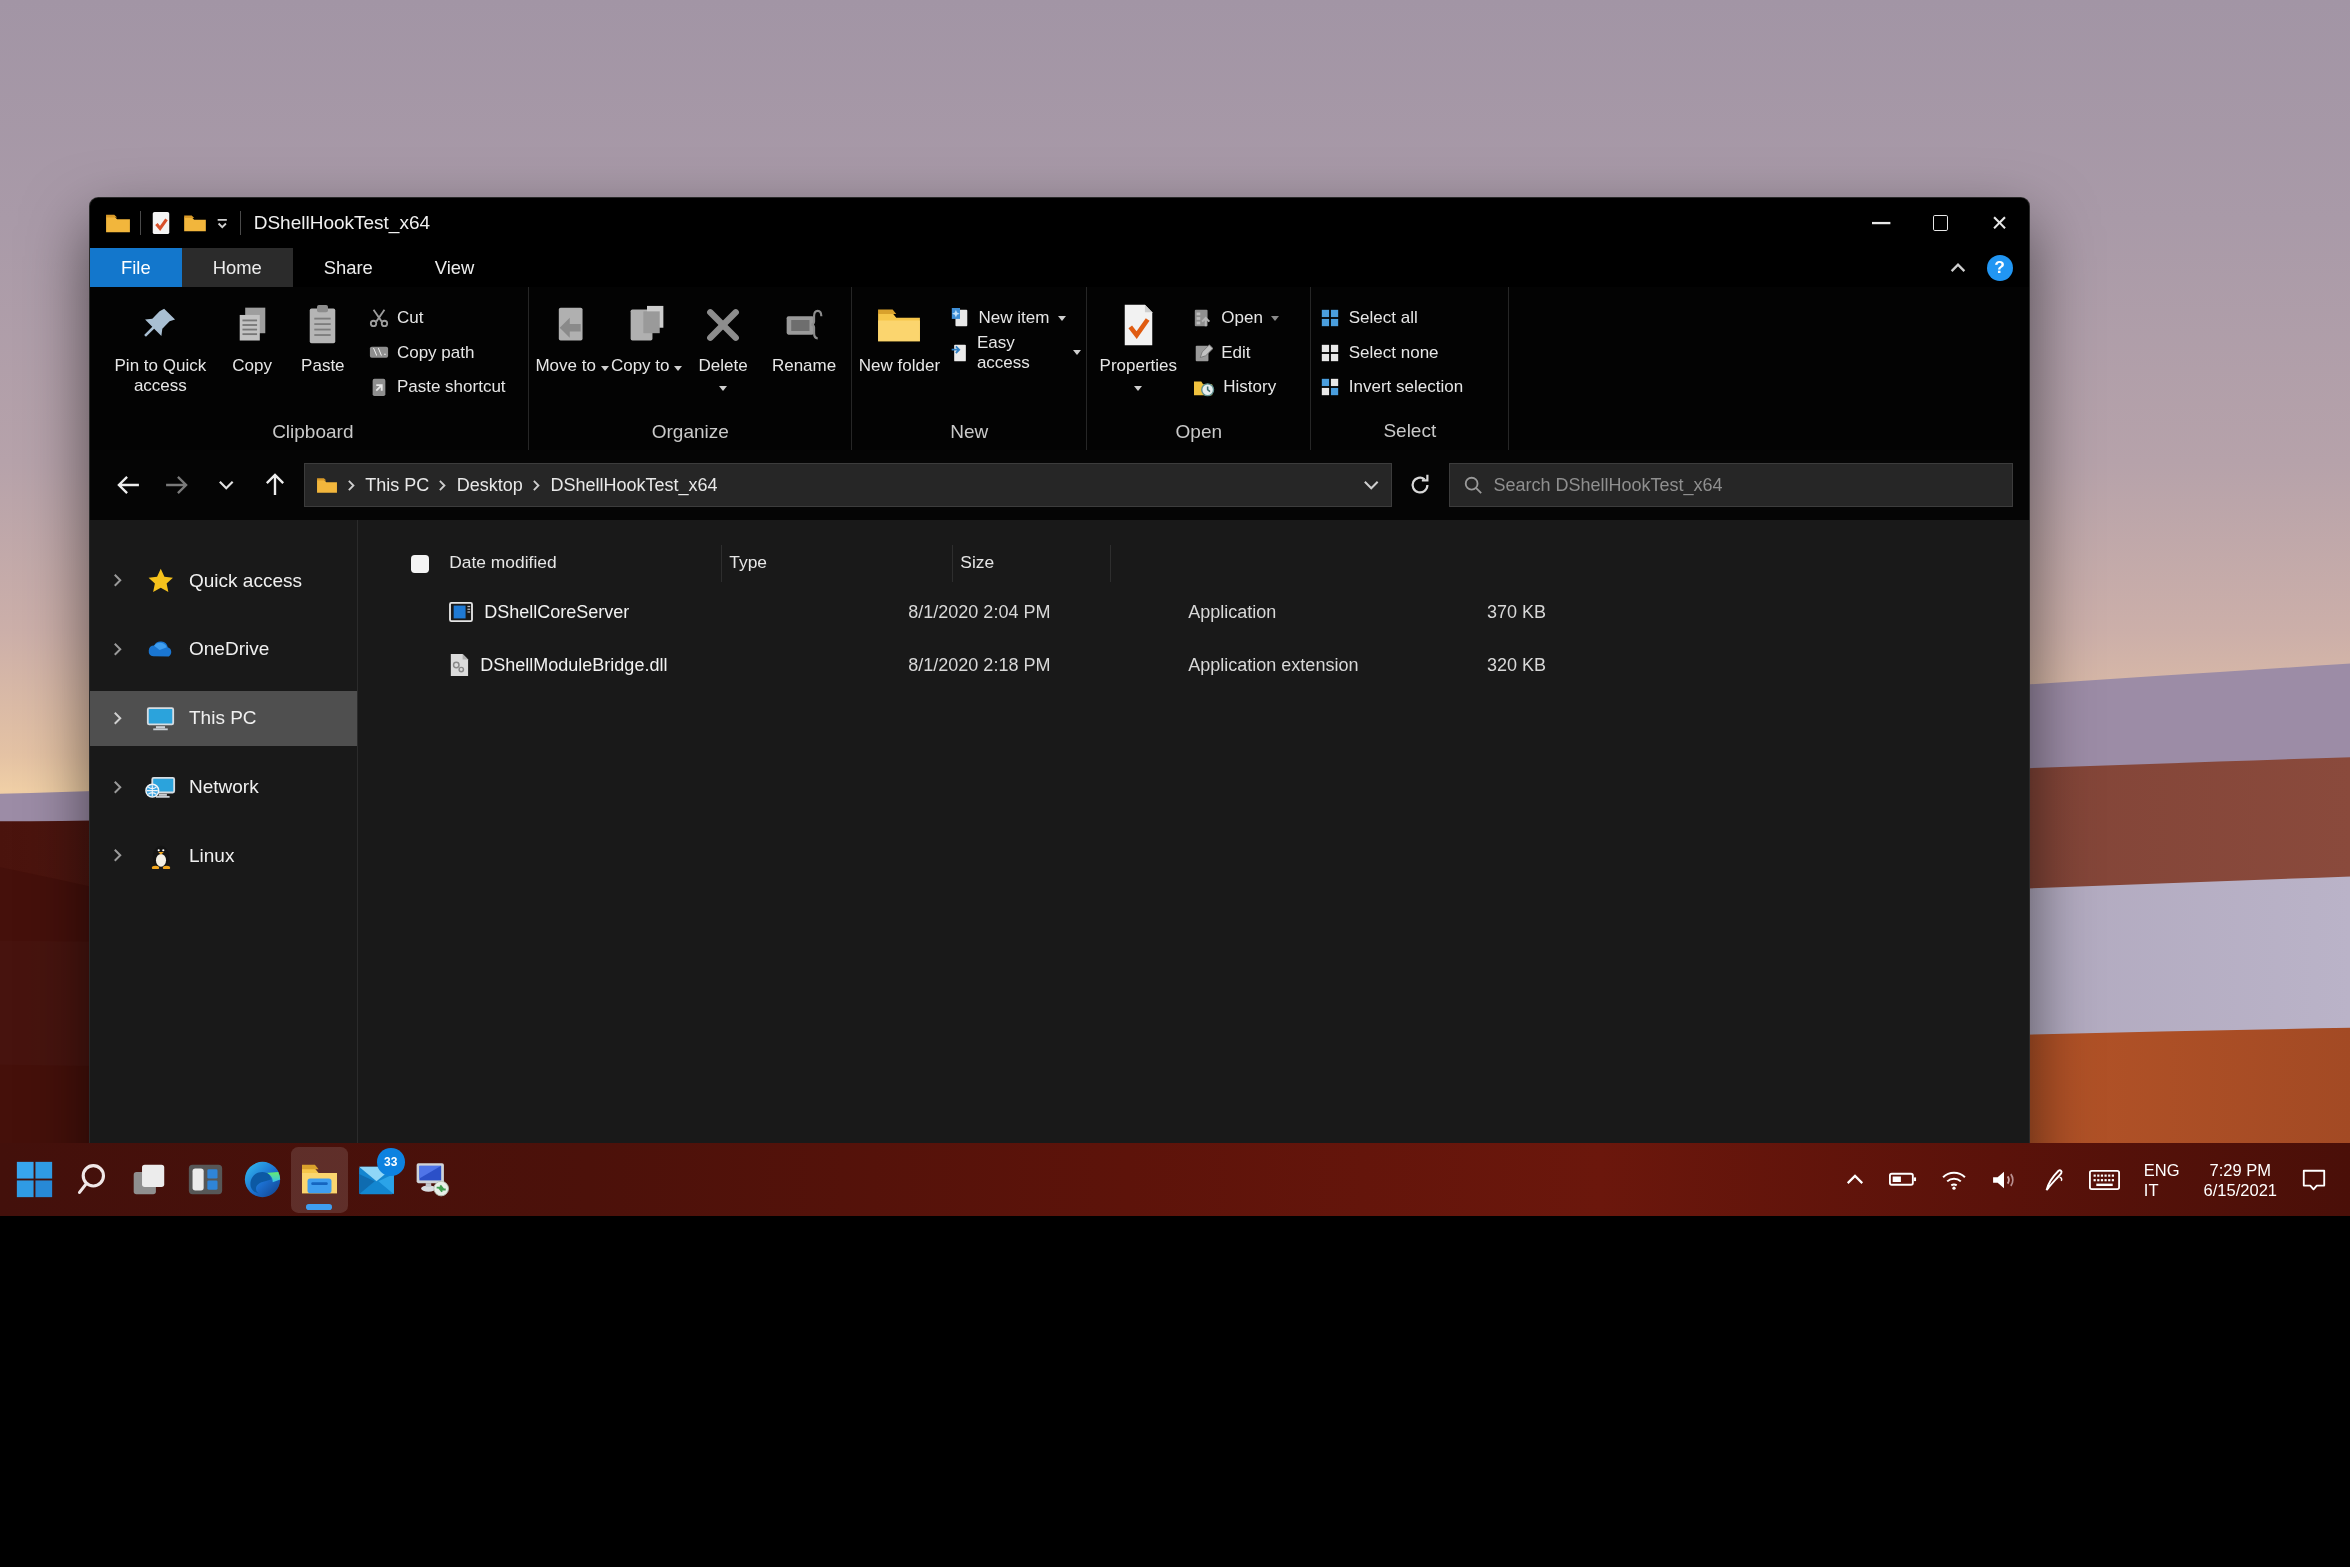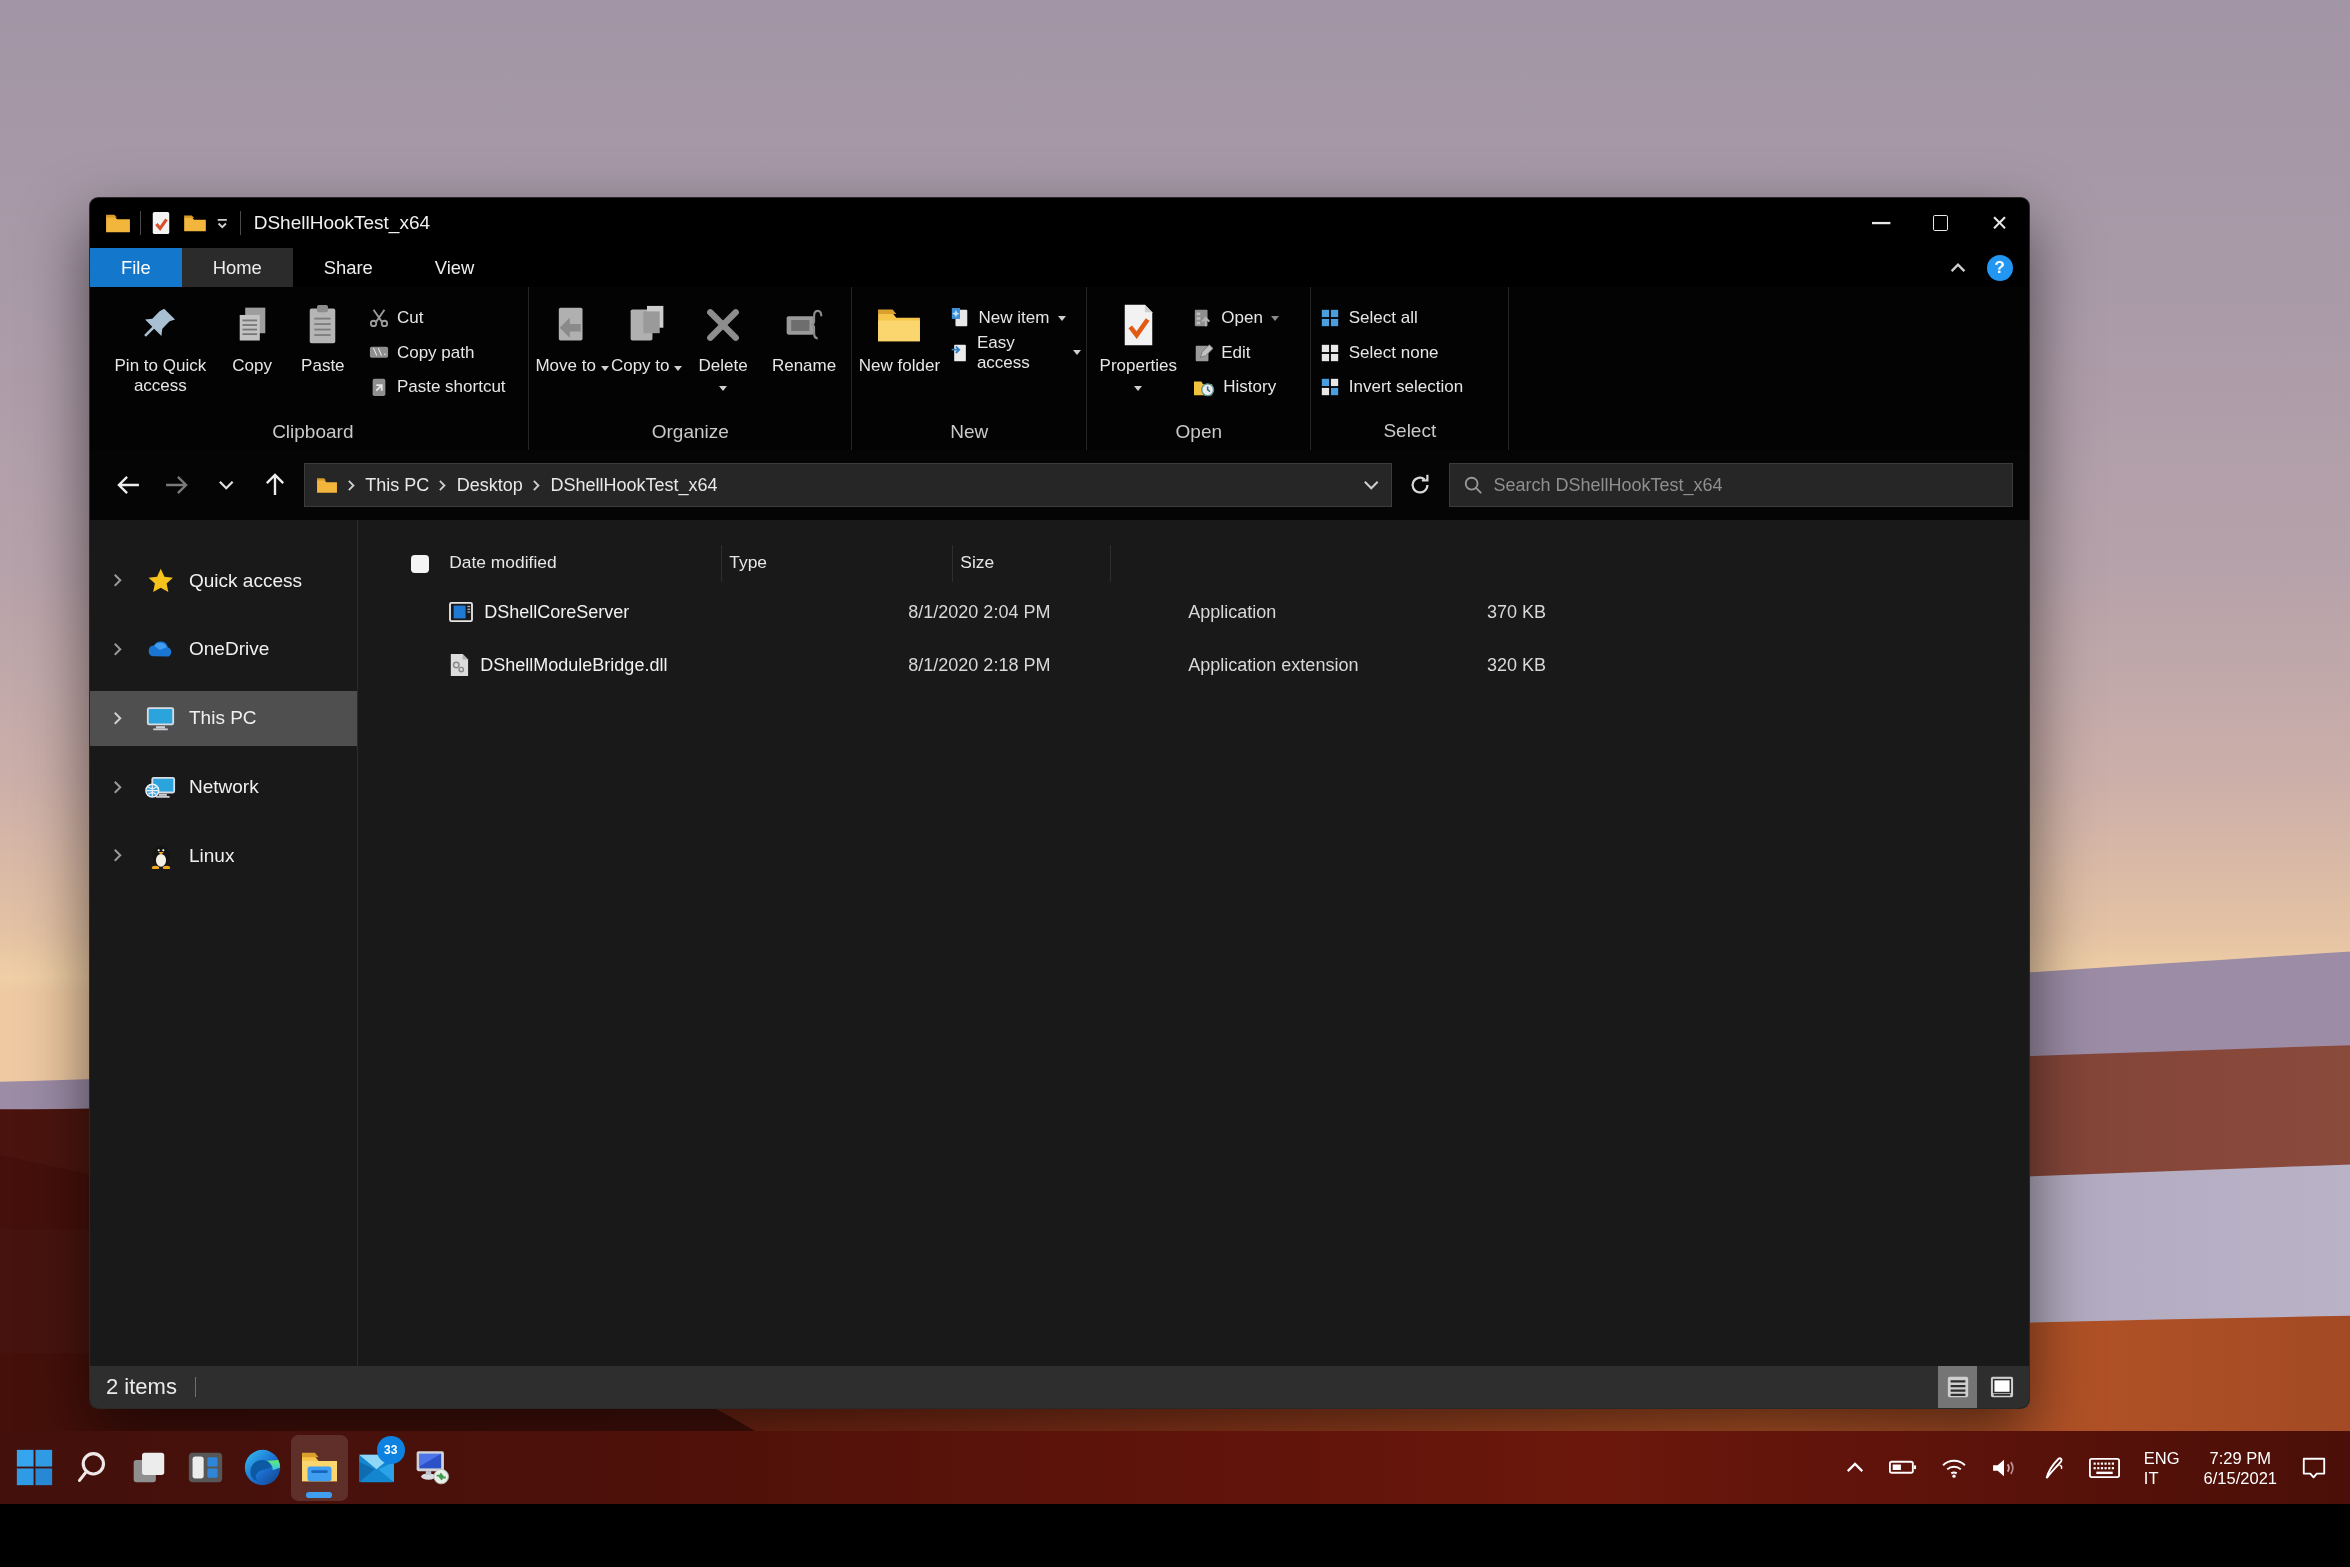--- a/index.html
+++ b/index.html
@@ -1,17 +1,17 @@
 <!DOCTYPE html>
 <html style="font-size:14.7px"><head>
 <meta charset="utf-8">
 <style>
   * { margin:0; padding:0; box-sizing:border-box; }
   html,body { width:2351px; height:1568px; overflow:hidden; font-family:"Liberation Sans", sans-serif; background:#000; }
-  .stage { position:relative; width:2351px; height:1504px; overflow:hidden; }
+  .stage { position:relative; width:2351px; height:1216px; overflow:hidden; }
 
   
   .wallpaper { position:absolute; inset:0;
     background:linear-gradient(180deg,#a295a5 0%,#a99aa8 18%,#b6a2aa 38%,#ccafa9 52%,#e4c2a4 62%,#f0cfa6 65%,#eec9a2 66%); }
   .hills { position:absolute; left:0; bottom:0; width:2351px; height:569px; }
 
   
   .taskbar { position:absolute; left:0; bottom:0; width:2351px; height:73px;
     background:linear-gradient(90deg,#43100b 0%,#4c110a 25%,#5d130a 48%,#6b170c 68%,#5a120a 85%,#4a0f08 100%);
     display:flex; align-items:center; z-index:40; }

